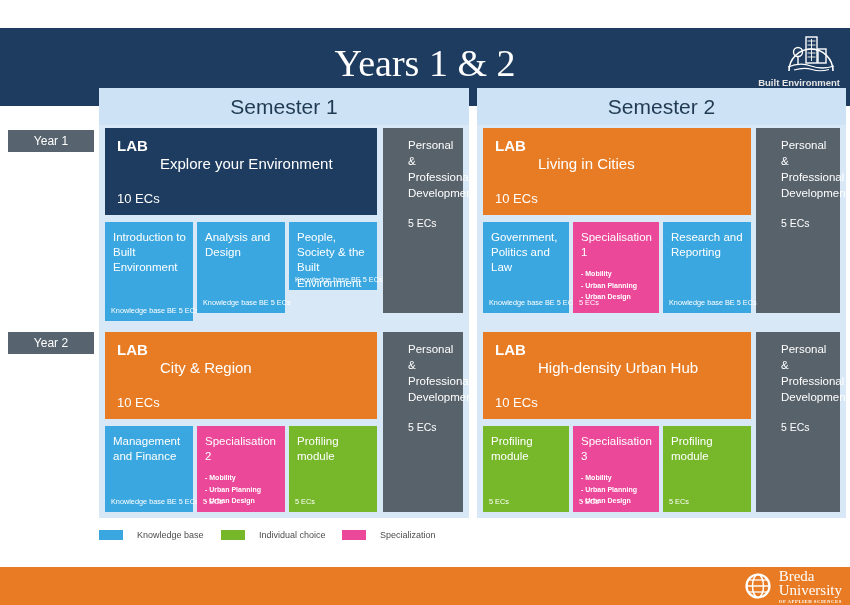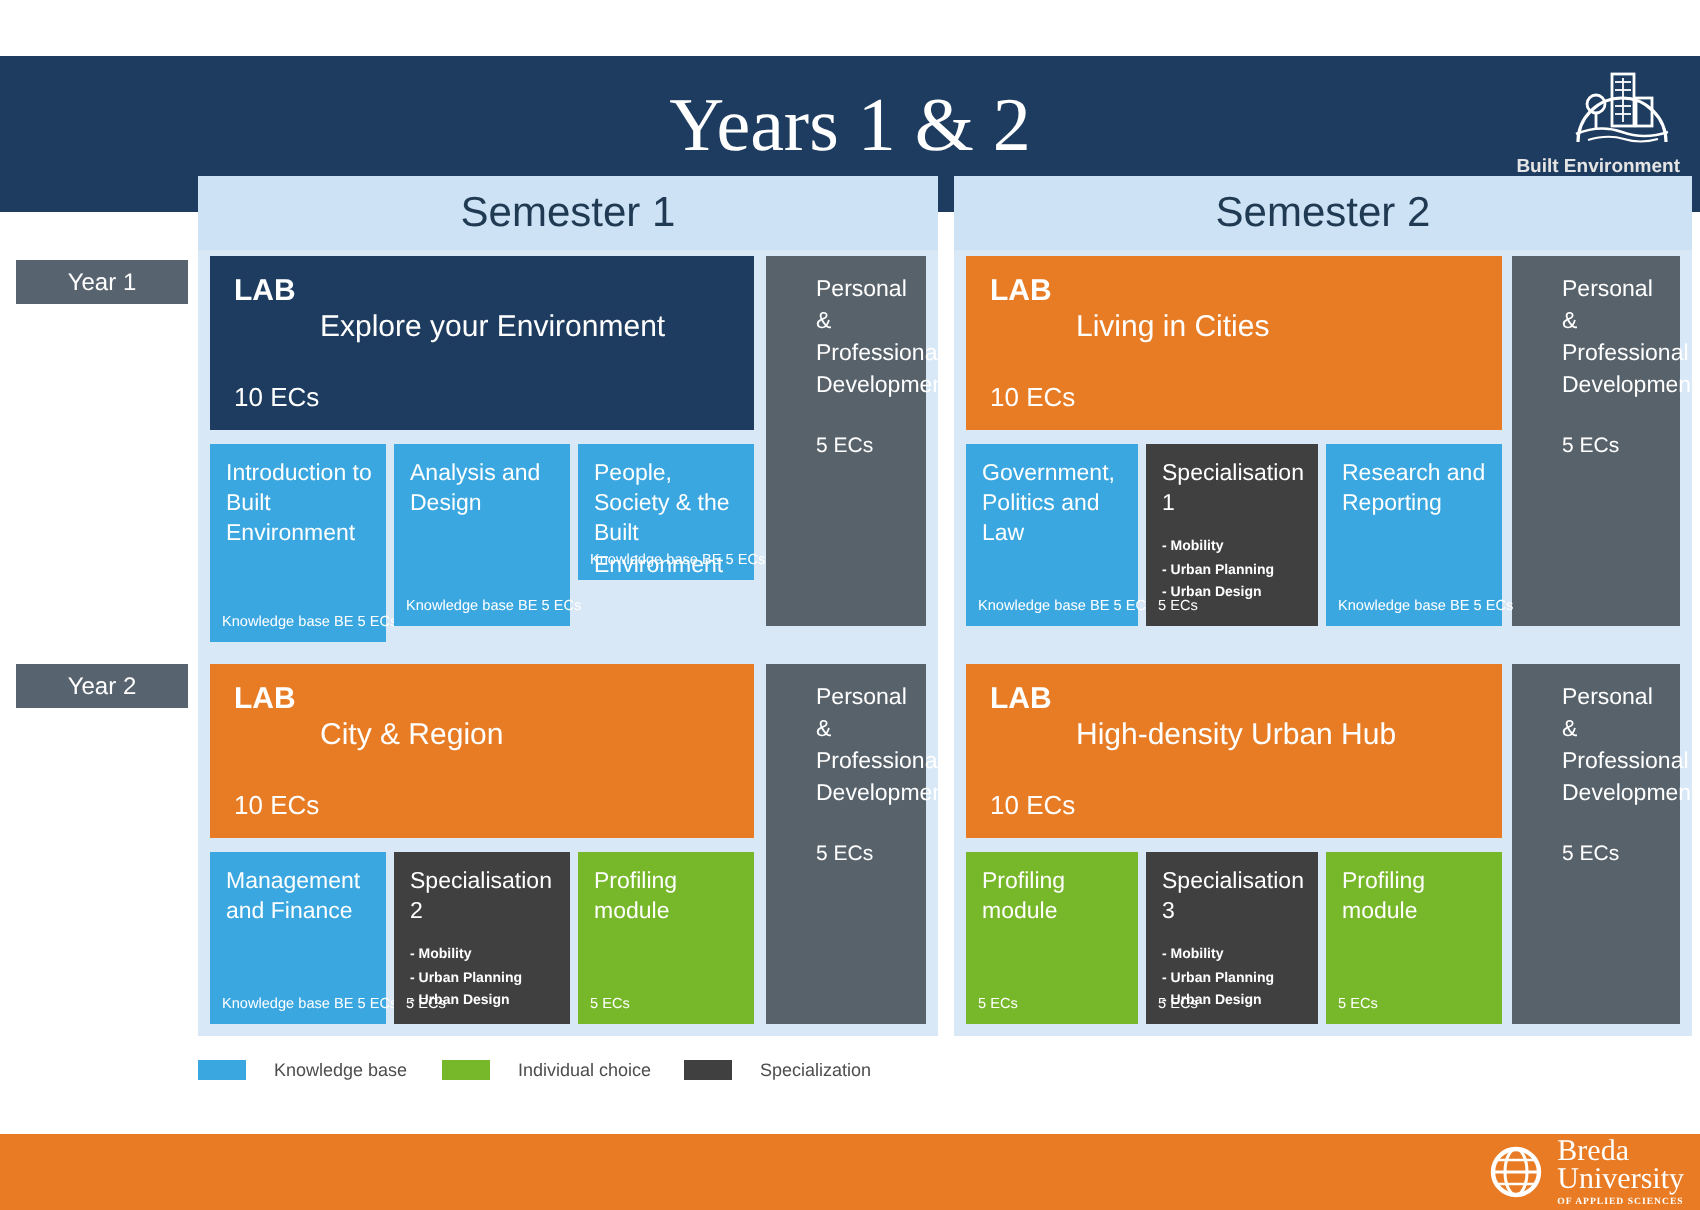--- a/index.html
+++ b/index.html
@@ -22,21 +22,21 @@
             color:#1f3a52;font-size:21px;line-height:37px;text-align:center;}
 
   
   .year-tab{position:absolute;left:8px;width:86px;height:22px;background:#57636e;color:#ffffff;
             font-size:12px;line-height:22px;text-align:center;}
   #year1{top:130px;} #year2{top:332px;}
 
   
   .block{position:absolute;color:#ffffff;box-sizing:border-box;}
   .navy{background:#1e3c5f;} .orange{background:#e87c25;}
-  .kb{background:#3aa7e0;} .spec{background:#404040;} .choice{background:#77b82a;}
+  .kb{background:#3aa7e0;} .spec{background:#ec4899;} .choice{background:#77b82a;}
   .ppdbg{background:#58626b;}
 
   .lab-tag{position:absolute;left:12px;top:9px;font-size:15px;font-weight:bold;}
   .lab-title{position:absolute;left:12px;top:27px;right:8px;font-size:15px;margin-left:43px;}
   .lab-credits{position:absolute;left:12px;bottom:9px;font-size:13px;}
 
   .ppd{padding:10px 25px;}
   .ppd-title{font-size:11.5px;line-height:1.38;}
   .ppd-credits{font-size:10.5px;margin-top:16px;}
 

